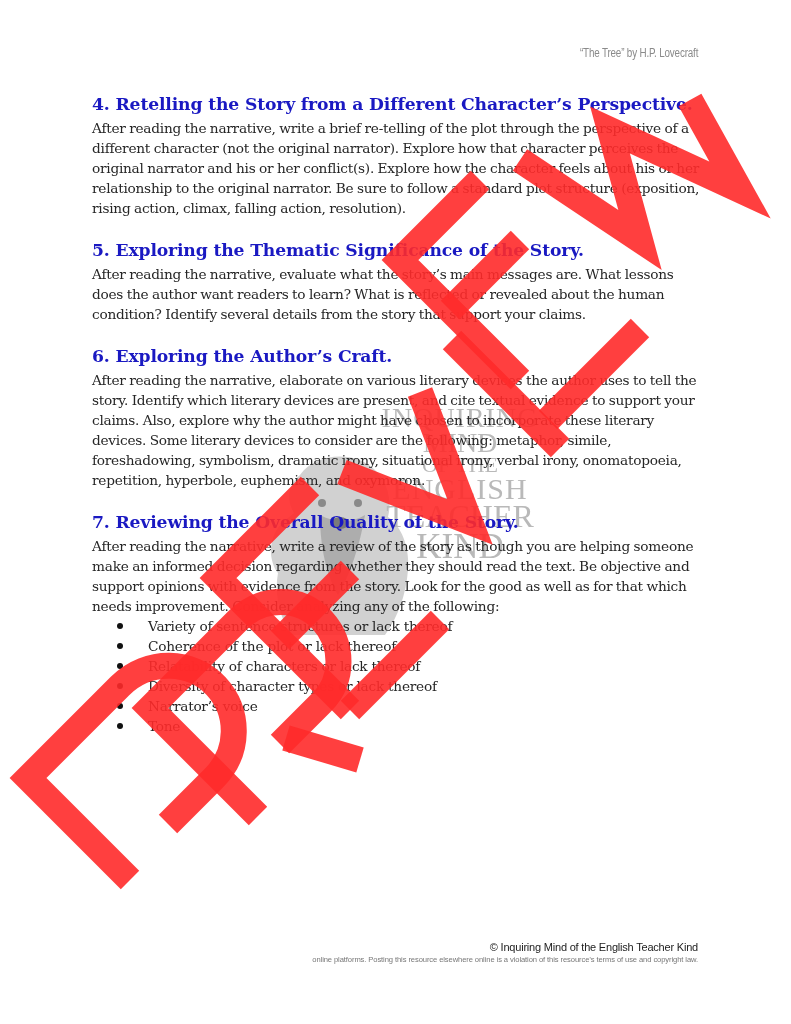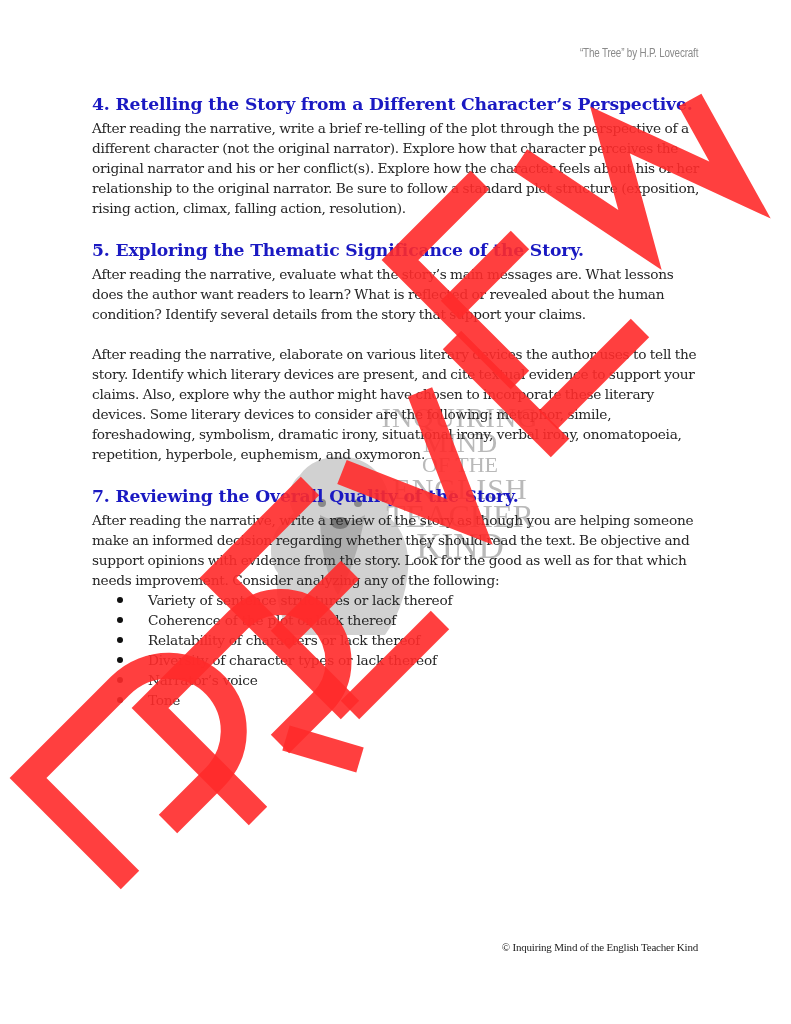--- a/index.html
+++ b/index.html
@@ -118,21 +118,21 @@
       background: #111111;
     }
 
     .footer {
       position: absolute;
       right: 93px;
       top: 940px;
       width: 620px;
       text-align: right;
       z-index: 2;
-      font-family: Liberation Serif, serif;
+      font-family: Liberation Sans, sans-serif;
     }
     .footer-copyright {
       font-size: 11px;
       color: #222222;
       line-height: 14px;
       letter-spacing: -0.2px;
     }
     .footer-notice {
       font-size: 7.6px;
       color: #777777;
@@ -180,40 +180,42 @@
       <h2 class="section-heading">4. Retelling the Story from a Different Character’s Perspective.</h2>
       <p class="section-body">After reading the narrative, write a brief re-telling of the plot through the perspective of a different character (not the original narrator).  Explore how that character perceives the original narrator and his or her conflict(s).  Explore how the character feels about his or her relationship to the original narrator.  Be sure to follow a standard plot structure (exposition, rising action, climax, falling action, resolution).</p>
     </div>
 
     <div class="section">
       <h2 class="section-heading">5. Exploring the Thematic Significance of the Story.</h2>
       <p class="section-body">After reading the narrative, evaluate what the story’s main messages are.  What lessons does the author want readers to learn?  What is reflected or revealed about the human condition?  Identify several details from the story that support your claims.</p>
     </div>
 
     <div class="section">
+      <h2 class="section-heading">6. Exploring the Author’s Craft.</h2>
       <p class="section-body">After reading the narrative, elaborate on various literary devices the author uses to tell the story.  Identify which literary devices are present, and cite textual evidence to support your claims.  Also, explore why the author might have chosen to incorporate these literary devices.  Some literary devices to consider are the following: metaphor, simile, foreshadowing, symbolism, dramatic irony, situational irony, verbal irony, onomatopoeia, repetition, hyperbole, euphemism, and oxymoron.</p>
     </div>
 
     <div class="section">
       <h2 class="section-heading">7. Reviewing the Overall Quality of the Story.</h2>
       <p class="section-body">After reading the narrative, write a review of the story as though you are helping someone make an informed decision regarding whether they should read the text.  Be objective and support opinions with evidence from the story.  Look for the good as well as for that which needs improvement.  Consider analyzing any of the following:</p>
       <ul class="bullet-list">
         <li><span class="bullet-dot"></span><span>Variety of sentence structures or lack thereof</span></li>
         <li><span class="bullet-dot"></span><span>Coherence of the plot or lack thereof</span></li>
         <li><span class="bullet-dot"></span><span>Relatability of characters or lack thereof</span></li>
         <li><span class="bullet-dot"></span><span>Diversity of character types or lack thereof</span></li>
         <li><span class="bullet-dot"></span><span>Narrator’s voice</span></li>
         <li><span class="bullet-dot"></span><span>Tone</span></li>
       </ul>
     </div>
 
   </div>
 
   <div class="footer">
     <div class="footer-copyright">© Inquiring Mind of the English Teacher Kind</div>
+    <div class="footer-notice">online platforms.  Posting this resource elsewhere online is a violation of this resource’s terms of use and copyright law.</div>
   </div>
 
   <svg class="preview-watermark" viewBox="0 0 791 1024" xmlns="http://www.w3.org/2000/svg">
     <g fill="none" stroke="#ff2a2a" stroke-opacity="0.9" stroke-width="26" stroke-linecap="butt" stroke-linejoin="miter">
 
       <g>
         <path d="M130 880 L28 778 L120 686 C148 658, 192 660, 216 686 C240 712, 240 752, 214 778 L168 824"></path>
       </g>
 
       <g>

